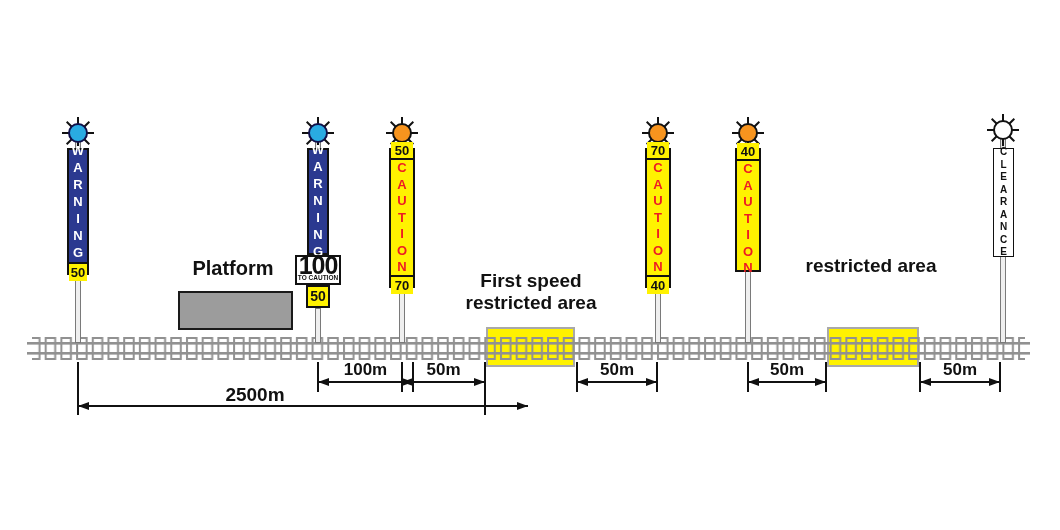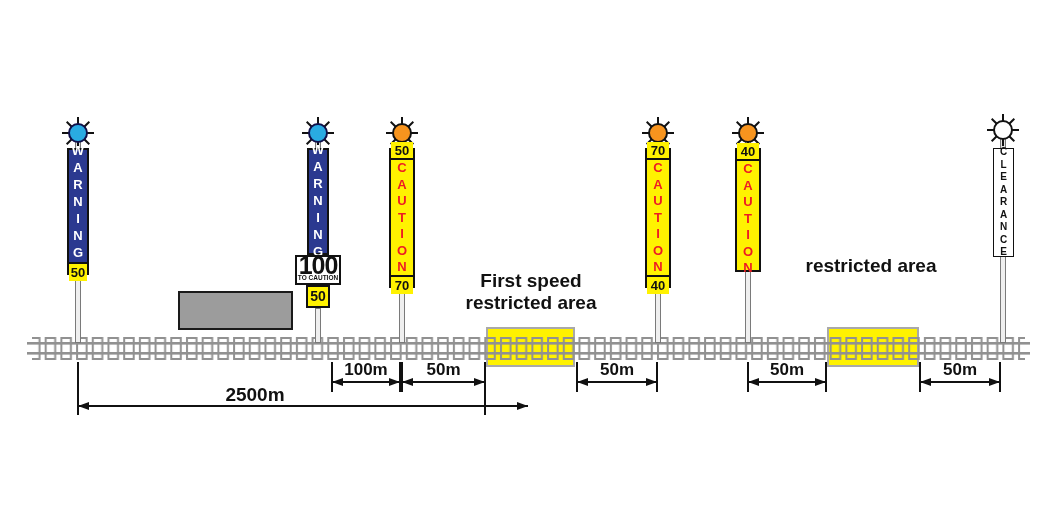--- a/index.html
+++ b/index.html
@@ -80,20 +80,21 @@
           <rect x="3" y="1" width="9.5" height="21" fill="none" stroke="#919191" stroke-width="2"></rect>
         </pattern>
       </defs>
       <rect x="5" y="0" width="993" height="23" fill="url(#tp)"></rect>
       <rect x="0" y="5" width="1003" height="2.6" fill="#919191"></rect>
       <rect x="0" y="15" width="1003" height="2.6" fill="#919191"></rect>
     </svg>
   </div>
 
   <div class="platform"></div>
+  <div class="biglabel platform-label">Platform</div>
 
   <div class="biglabel area1-label">
     <div>First speed</div>
     <div>restricted area</div>
   </div>
   <div class="biglabel area2-label">
     <div>restricted area</div>
   </div>
 
   <div class="signal" style="left:53px;">
@@ -202,21 +203,21 @@
         <i class="r135"></i>
       <span class="bulb white"></span>
     </div>
     <div class="board white" style="left:15px;top:36px;width:21px;height:109px;">
       <div class="vmid">
           <span class="vtext clear">CLEARANCE</span>
         </div>
     </div>
   </div>
 
-  <div class="dim" style="left:331px;top:362px;width:70px;">
+  <div class="dim" style="left:317px;top:362px;width:97px;">
     <span class="tick l"></span>
     <span class="tick r"></span>
     <span class="dline"></span>
     <span class="dlabel">100m</span>
   </div>
   <div class="dim" style="left:401px;top:362px;width:85px;">
     <span class="tick l"></span>
     <span class="tick r"></span>
     <span class="dline"></span>
     <span class="dlabel">50m</span>

